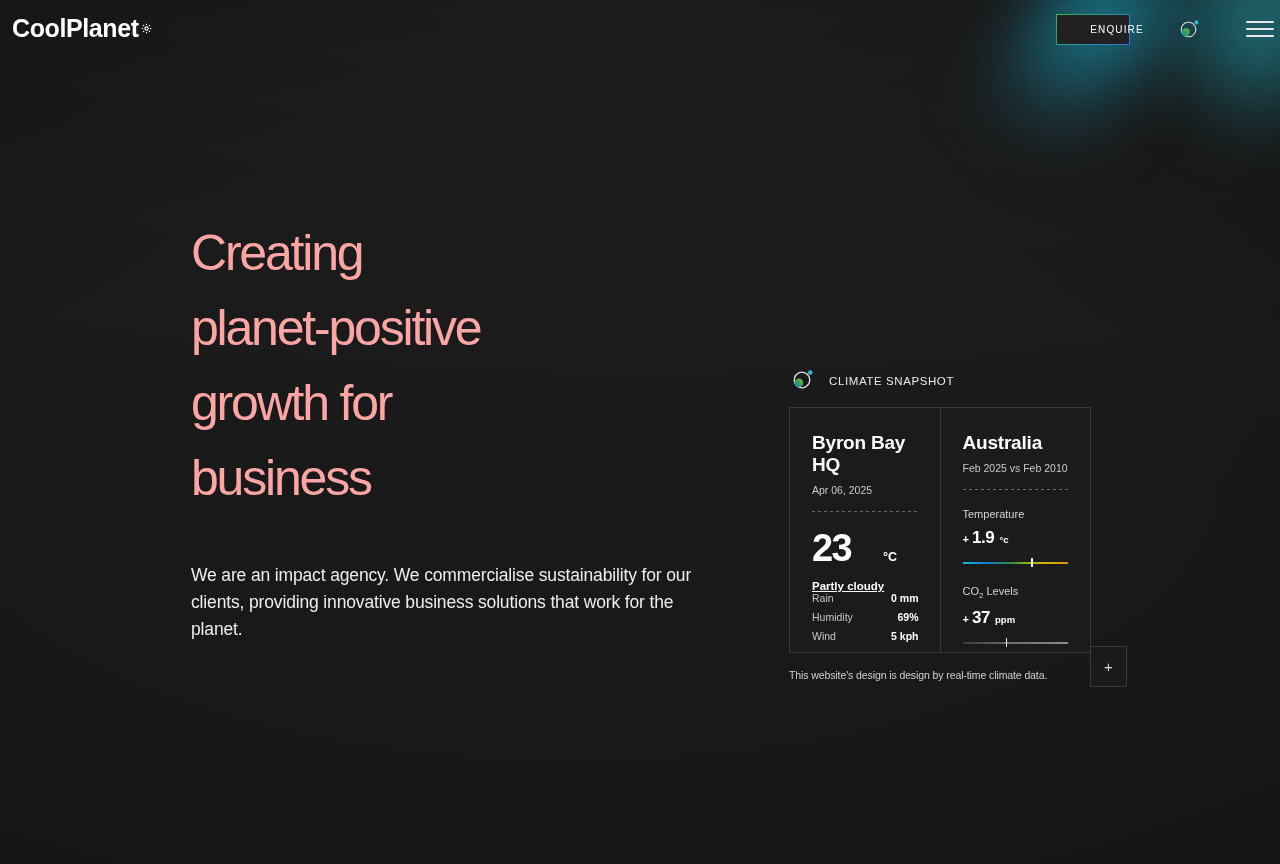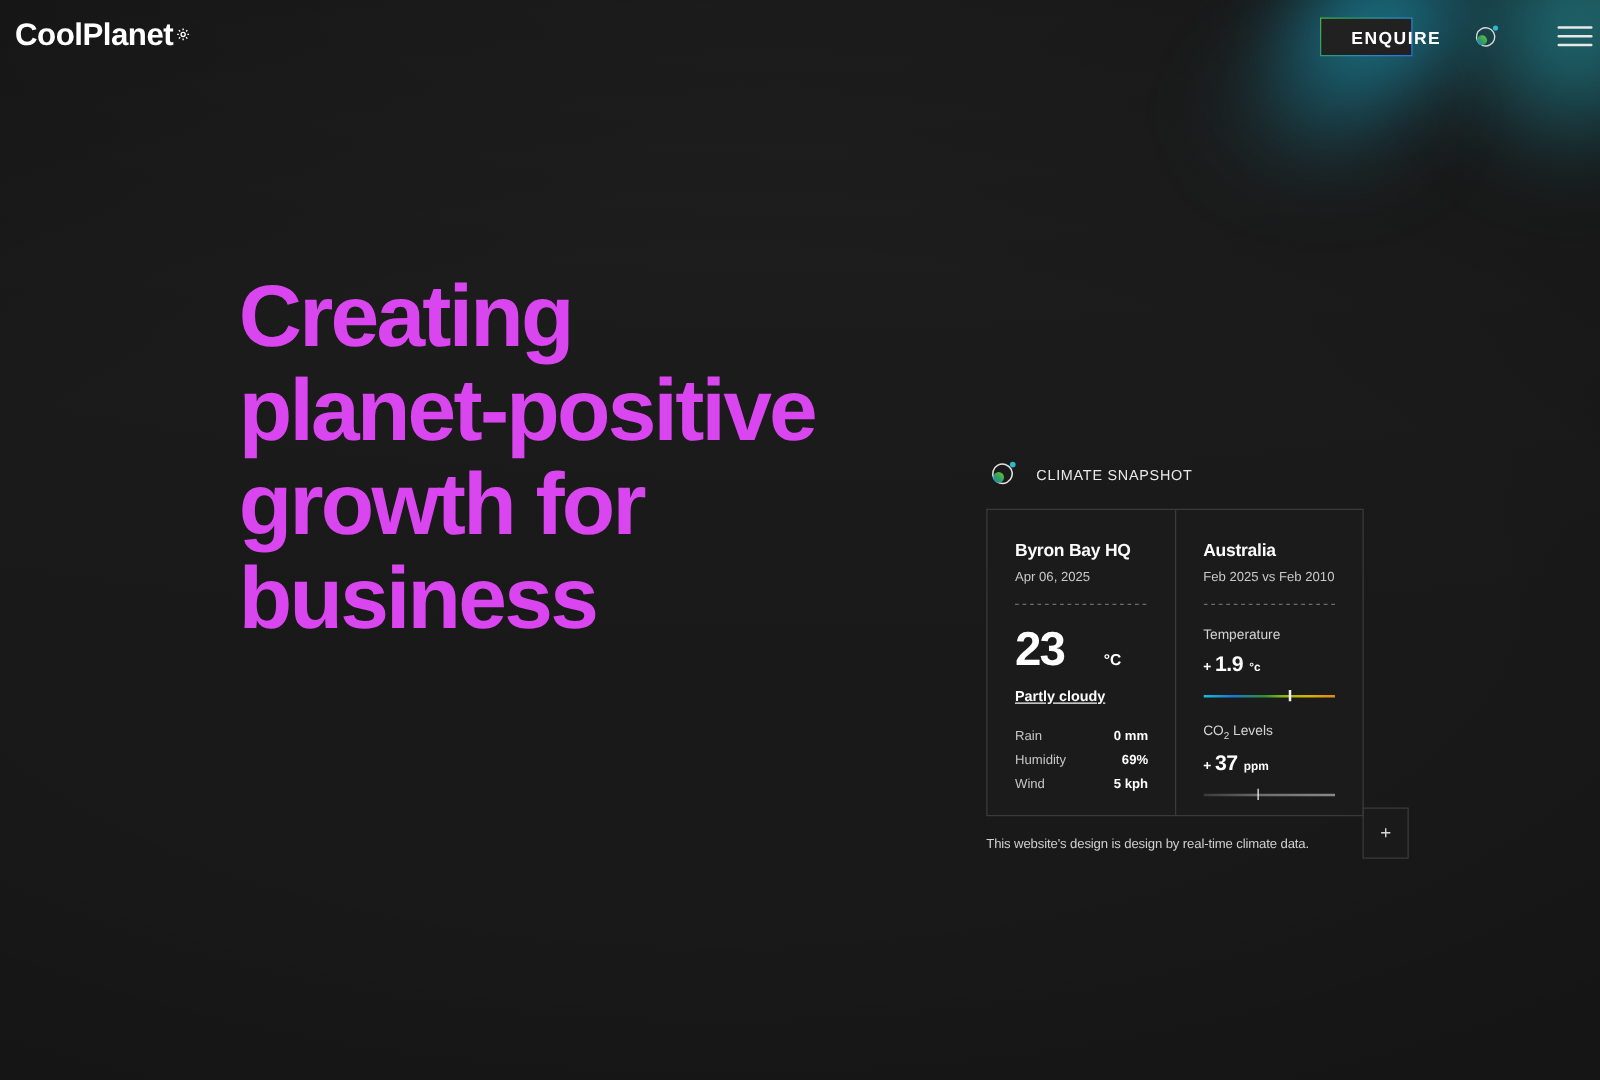--- a/index.html
+++ b/index.html
@@ -65,35 +65,35 @@
     position:absolute; left:1056px; top:14px;
     width:74px; height:31px;
     background:linear-gradient(135deg,#49b34a 0%, #2ba06b 25%, #2d8fb0 55%, #2f6fe0 100%);
     padding:1px;
     cursor:pointer;
   }
   #enquire-inner {
     width:100%; height:100%;
     background:#212121;
     display:flex; align-items:center; justify-content:center;
-    color:#ffffff; font-size:14px; font-weight:700; letter-spacing:1.15px;padding-left:48px;
+    color:#ffffff; font-size:10px; font-weight:400; letter-spacing:1.15px;padding-left:48px;
   }
 
   #orbit-btn { position:absolute; left:1176px; top:16px; width:26px; height:26px; cursor:pointer; }
   #menu-btn {
     position:absolute; left:1246px; top:21px; width:28px; height:16px;
     display:flex; flex-direction:column; justify-content:space-between; cursor:pointer;
   }
   #menu-btn span { display:block; height:1.6px; width:100%; background:#e8e8e8; border-radius:1px; }
 
   
   #hero { position:absolute; left:191px; top:216px; width:520px; z-index:5; }
   #hero-title {
-    font-size:70px; line-height:75px; font-weight:700;
-    letter-spacing:-2.2px; color:#d946ef;
+    font-size:50px; line-height:75px; font-weight:400;
+    letter-spacing:-2.2px; color:#fca5a5;
     white-space:pre-line;
   }
   #hero-sub {
     margin-top:46px;
     width:510px;
     font-size:17.5px; line-height:27px; font-weight:400;
     color:#ededed; letter-spacing:-.15px;
     white-space:pre-line;
   }
 
@@ -105,32 +105,32 @@
     color:#e9e9e9; font-weight:400;
   }
   #snap-card {
     margin-top:11px; width:302px; height:246px;
     display:flex;
     border:1px solid #3a3a3a;
     background:rgba(30,30,30,.55);
   }
   .snap-panel { flex:1; padding:24px 21px 0 22px; position:relative; }
   .snap-panel.left { border-right:1px solid #3a3a3a; }
-  .panel-title { font-size:14px; font-weight:700; color:#fbfbfb; letter-spacing:-.2px; }
+  .panel-title { font-size:19px; font-weight:700; color:#fbfbfb; letter-spacing:-.2px; }
   .panel-date { margin-top:8px; font-size:10.5px; color:#c9c9c9; font-weight:400; }
   .dash-rule {
     margin-top:15px; height:1px;
     background-image:linear-gradient(to right,#6a6a6a 0 3px, transparent 3px 6px);
     background-size:6px 1px; background-repeat:repeat-x;
   }
   #temp-row { margin-top:17px; display:flex; align-items:baseline;gap:25px; }
   #temp-big { font-size:38px; font-weight:700; letter-spacing:-1.6px; color:#fff; line-height:1; }
   #temp-unit { margin-left:7px; font-size:12.5px; font-weight:700; color:#fff; }
   #cond { margin-top:13px; font-size:11.5px; font-weight:700; color:#fbfbfb;text-decoration:underline; }
-  #metrics { margin-top:19px; }
+  #metrics { }
   .metric-row { display:flex; justify-content:space-between; align-items:baseline; margin-bottom:7px; }
   .metric-label { font-size:10.5px; color:#c6c6c6; font-weight:400; }
   .metric-value { font-size:10.5px; color:#ffffff; font-weight:700; }
 
   .stat-block { margin-top:18px; }
   .stat-label { font-size:11px; color:#d4d4d4; font-weight:400; }
   .stat-value-row { margin-top:8px; display:flex; align-items:baseline; }
   .stat-sign { font-size:11px; font-weight:700; color:#fff; margin-right:3px; }
   .stat-num { font-size:17px; font-weight:700; color:#fff; letter-spacing:-.4px; }
   .stat-unit { margin-left:5px; font-size:9.5px; font-weight:700; color:#fff; }
@@ -205,20 +205,21 @@
     <span></span>
     <span></span>
   </div>
 </div>
 
 <div id="hero">
   <h1 id="hero-title">Creating
 planet-positive
 growth for
 business</h1>
+  <p id="hero-sub">We are an impact agency. We commercialise sustainability for our clients, providing innovative business solutions that work for the planet.</p>
 </div>
 
 <div id="snapshot">
 
   <div id="snap-head">
     <span>
       <svg width="27" height="27" viewBox="0 0 27 27">
         <defs>
           <linearGradient id="ballB" x1="0" y1="1" x2="1" y2="0">
             <stop offset="0%" stop-color="#1f7fd8"></stop>

